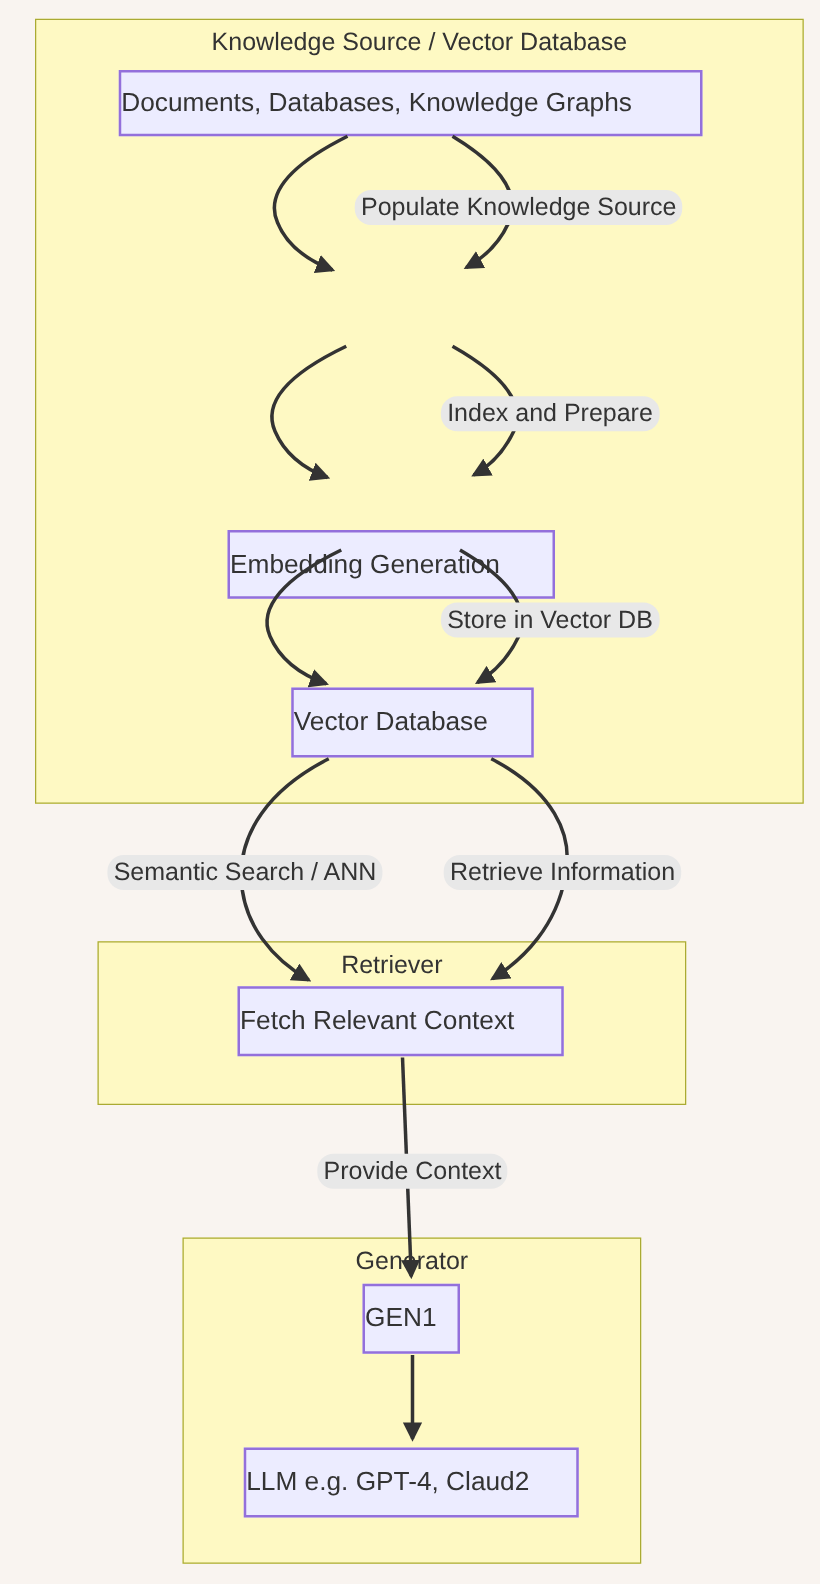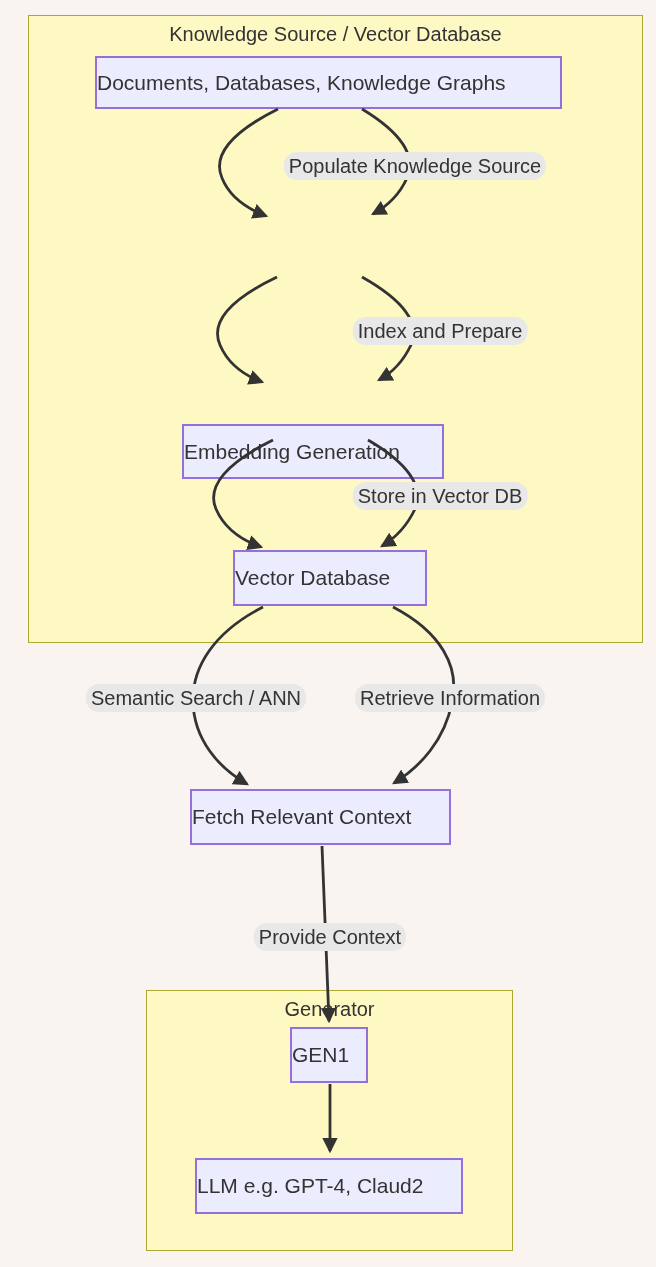--- a/index.html
+++ b/index.html
@@ -40,20 +40,23 @@
   #label-retrieve { left:450px; top:698px; }
   #label-provide  { left:330px; top:937px; }
 </style>
 </head>
 <body>
 
 <div class="canvas">
 
   <div class="cluster" id="cluster-knowledge">
     <div class="cluster-title">Knowledge Source / Vector Database</div>
+  </div>
+  <div class="cluster" id="cluster-retriever">
+    <div class="cluster-title">Retriever</div>
   </div>
   <div class="cluster" id="cluster-generator">
     <div class="cluster-title">Generator</div>
   </div>
 
   <div class="node" id="node-docs">
     <span>Documents, Databases, Knowledge Graphs</span>
   </div>
   <div class="node" id="node-embedding">
     <span>Embedding Generation</span>

